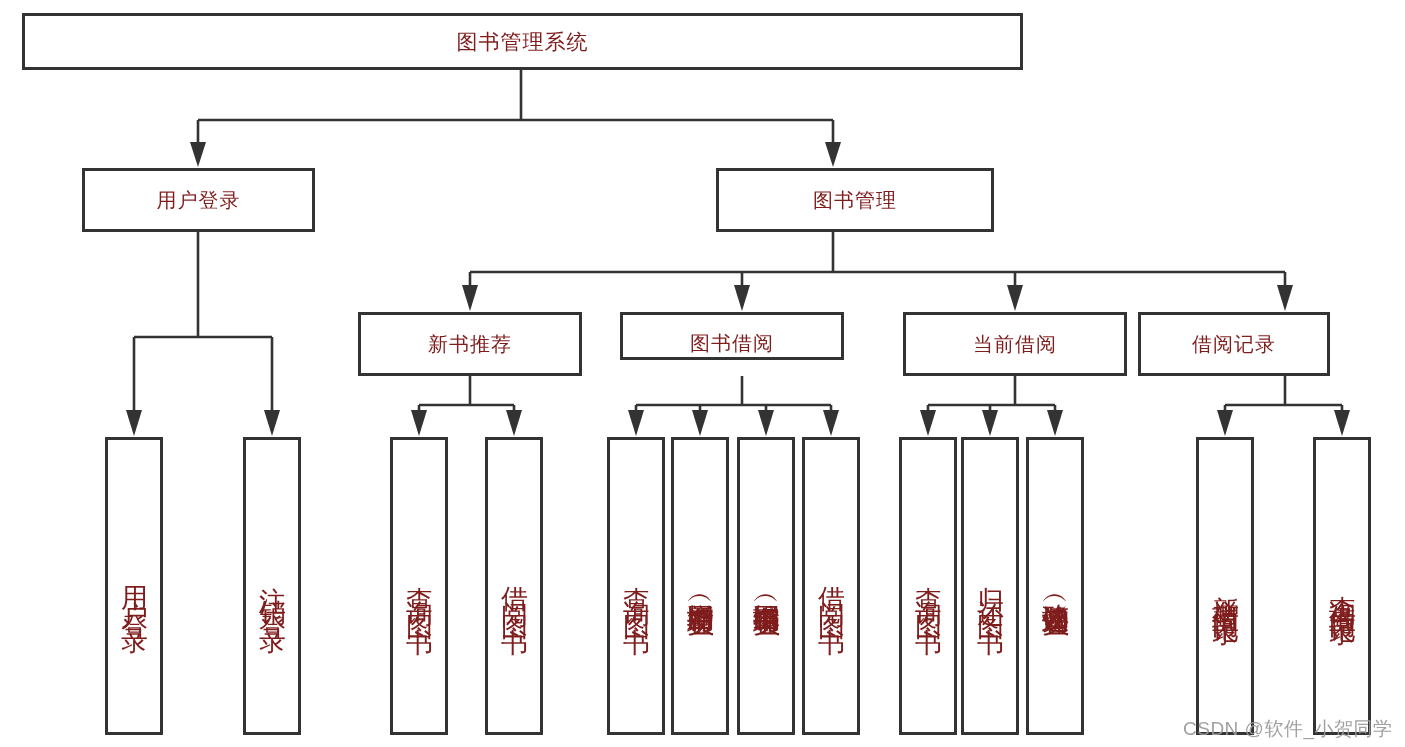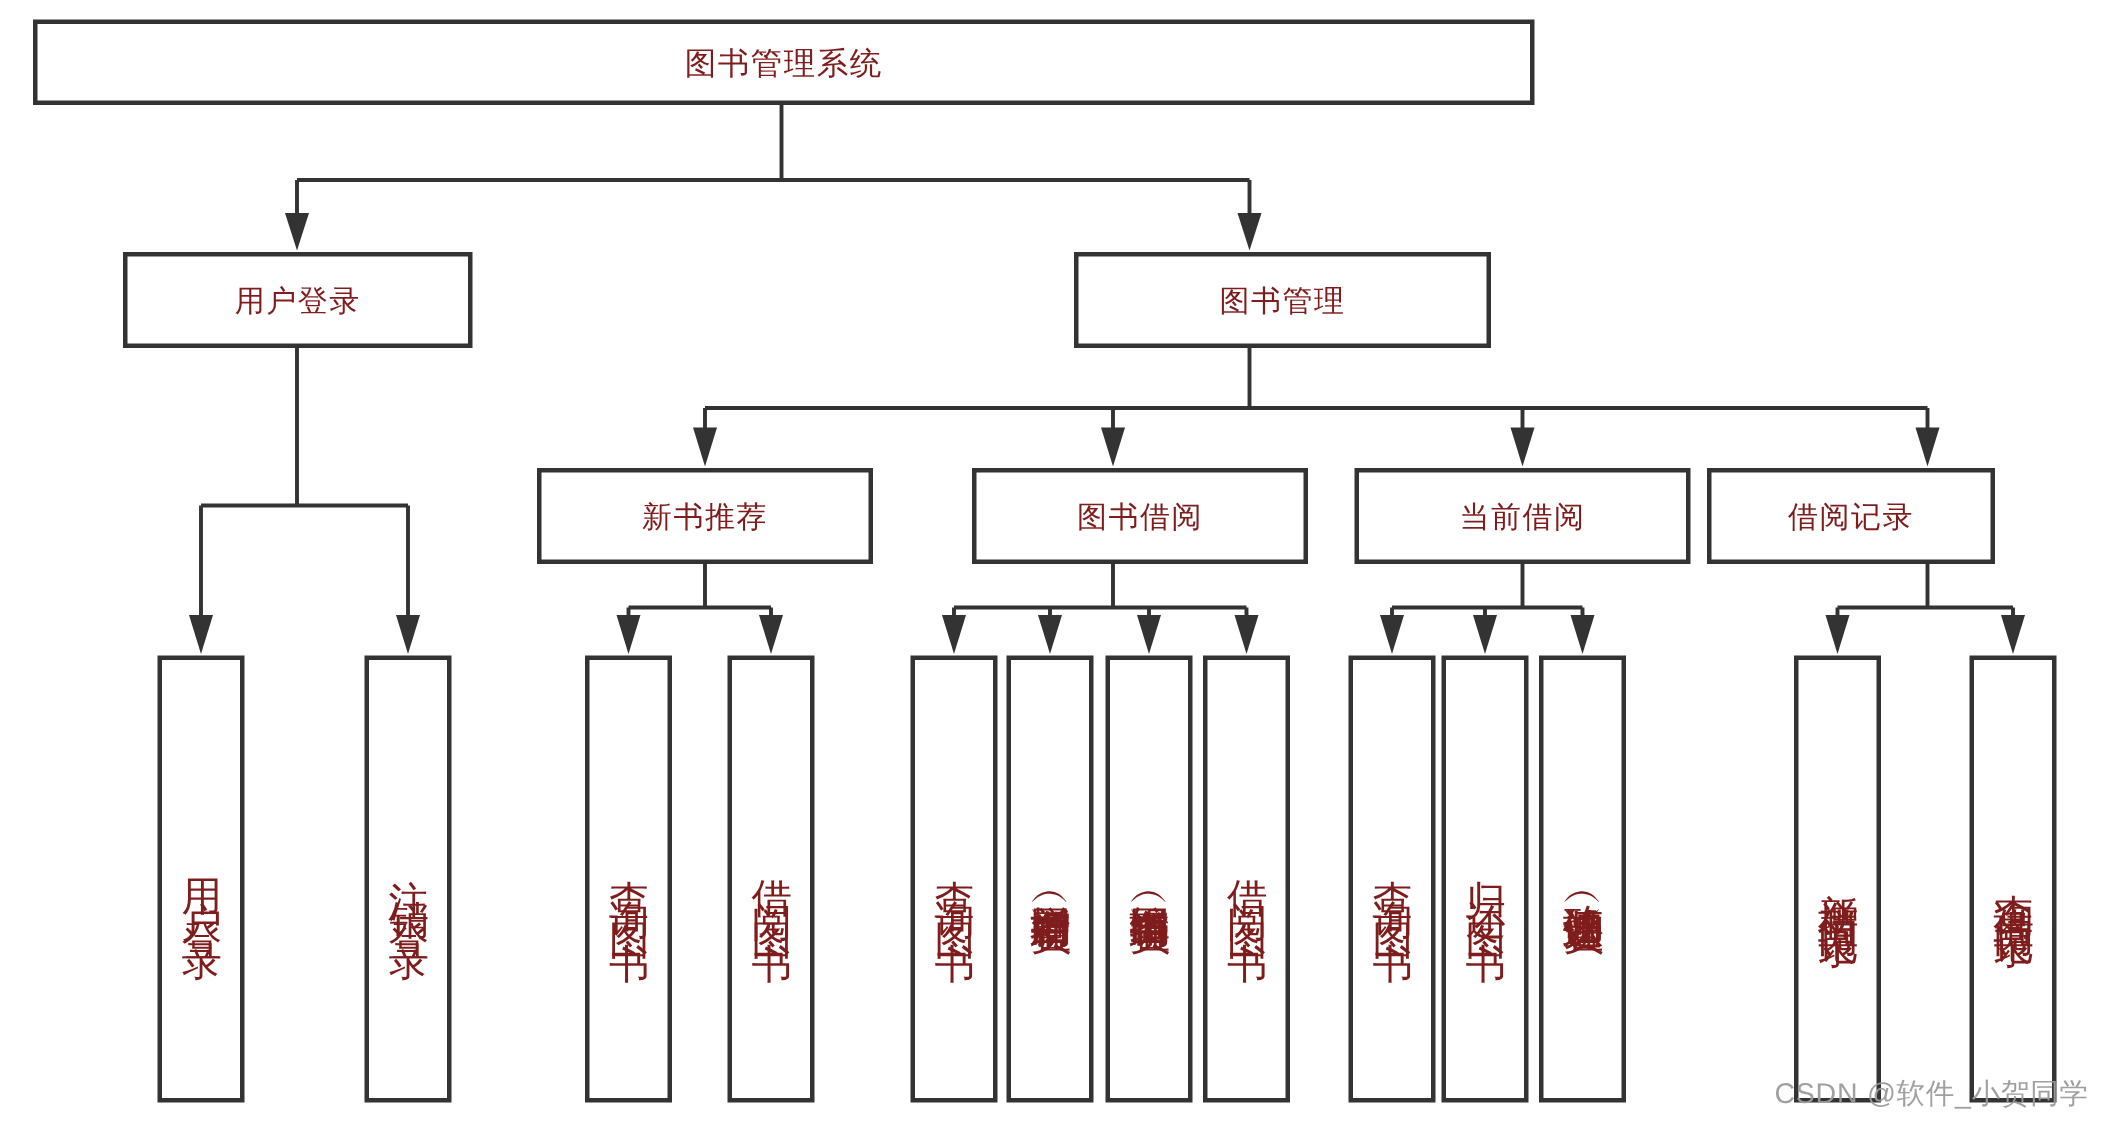--- a/index.html
+++ b/index.html
@@ -116,21 +116,21 @@
   <div class="node h-node" style="left:82px; top:168px; width:233px; height:64px;">
     <span>用户登录</span>
   </div>
   <div class="node h-node" style="left:716px; top:168px; width:278px; height:64px;">
     <span>图书管理</span>
   </div>
 
   <div class="node h-node" style="left:358px; top:312px; width:224px; height:64px;">
     <span>新书推荐</span>
   </div>
-  <div class="node h-node" style="left:648px; top:312px; width:224px; height:64px;">
+  <div class="node h-node" style="left:620px; top:312px; width:224px; height:48px;align-items:flex-end;">
     <span>图书借阅</span>
   </div>
   <div class="node h-node" style="left:903px; top:312px; width:224px; height:64px;">
     <span>当前借阅</span>
   </div>
   <div class="node h-node" style="left:1138px; top:312px; width:192px; height:64px;">
     <span>借阅记录</span>
   </div>
 
   <div class="node v-node" style="left:105px; top:437px; width:58px; height:298px;">

